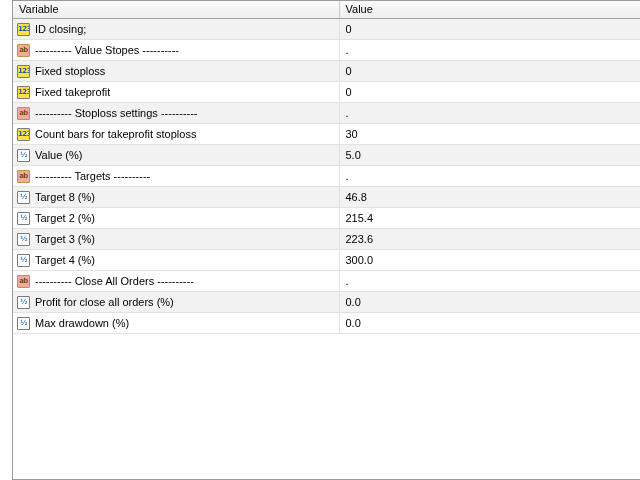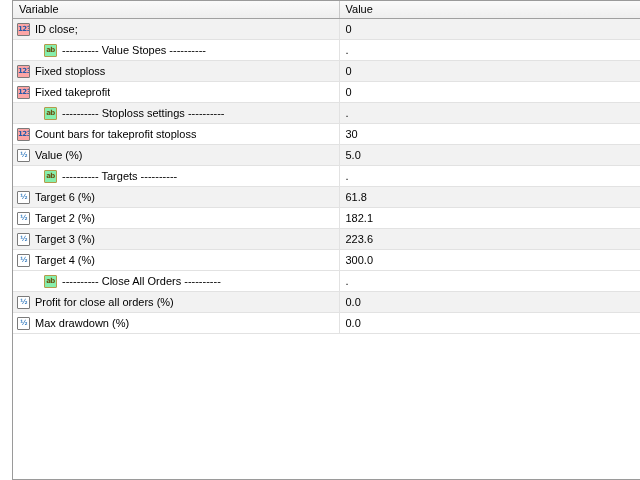--- a/index.html
+++ b/index.html
@@ -102,31 +102,30 @@
     line-height: 11px;
     text-align: center;
     font-family: "DejaVu Sans", sans-serif;
     font-weight: bold;
     border-radius: 1px;
     overflow: hidden;
     position: relative;
   }
   
   .ico-int {
-    background: #fca5a5;
+    background: #fde047;
     color: #2659a8;
     letter-spacing: -0.5px;
   }
   
   .ico-str {
-    background: #86efac;
+    background: #fca5a5;
     color: #6a5312;
     border-color: #b39a4a;
     letter-spacing: -0.5px;
-    margin-left: 27px;
   }
   
   .ico-dbl {
     background: #ffffff;
     color: #3a7fc1;
     font-size: 7px;
     letter-spacing: -0.5px;
   }
   
   .ico-bool {
@@ -149,21 +148,21 @@
         <tr>
           <th>Variable</th>
           <th>Value</th>
         </tr>
       </thead>
       <tbody>
           <tr class="alt">
             <td class="cell-var">
               <div class="varwrap">
                 <span class="ico ico-int">123</span>
-                <span class="label">ID close;</span>
+                <span class="label">ID closing;</span>
               </div>
             </td>
             <td class="cell-val"><span>0</span></td>
           </tr>
           <tr class="plain">
             <td class="cell-var">
               <div class="varwrap">
                 <span class="ico ico-str">ab</span>
                 <span class="label">---------- Value Stopes ----------</span>
               </div>
@@ -221,33 +220,33 @@
                 <span class="ico ico-str">ab</span>
                 <span class="label">---------- Targets ----------</span>
               </div>
             </td>
             <td class="cell-val"><span>.</span></td>
           </tr>
           <tr class="alt">
             <td class="cell-var">
               <div class="varwrap">
                 <span class="ico ico-dbl">½</span>
-                <span class="label">Target 6 (%)</span>
-              </div>
-            </td>
-            <td class="cell-val"><span>61.8</span></td>
+                <span class="label">Target 8 (%)</span>
+              </div>
+            </td>
+            <td class="cell-val"><span>46.8</span></td>
           </tr>
           <tr class="plain">
             <td class="cell-var">
               <div class="varwrap">
                 <span class="ico ico-dbl">½</span>
                 <span class="label">Target 2 (%)</span>
               </div>
             </td>
-            <td class="cell-val"><span>182.1</span></td>
+            <td class="cell-val"><span>215.4</span></td>
           </tr>
           <tr class="alt">
             <td class="cell-var">
               <div class="varwrap">
                 <span class="ico ico-dbl">½</span>
                 <span class="label">Target 3 (%)</span>
               </div>
             </td>
             <td class="cell-val"><span>223.6</span></td>
           </tr>

